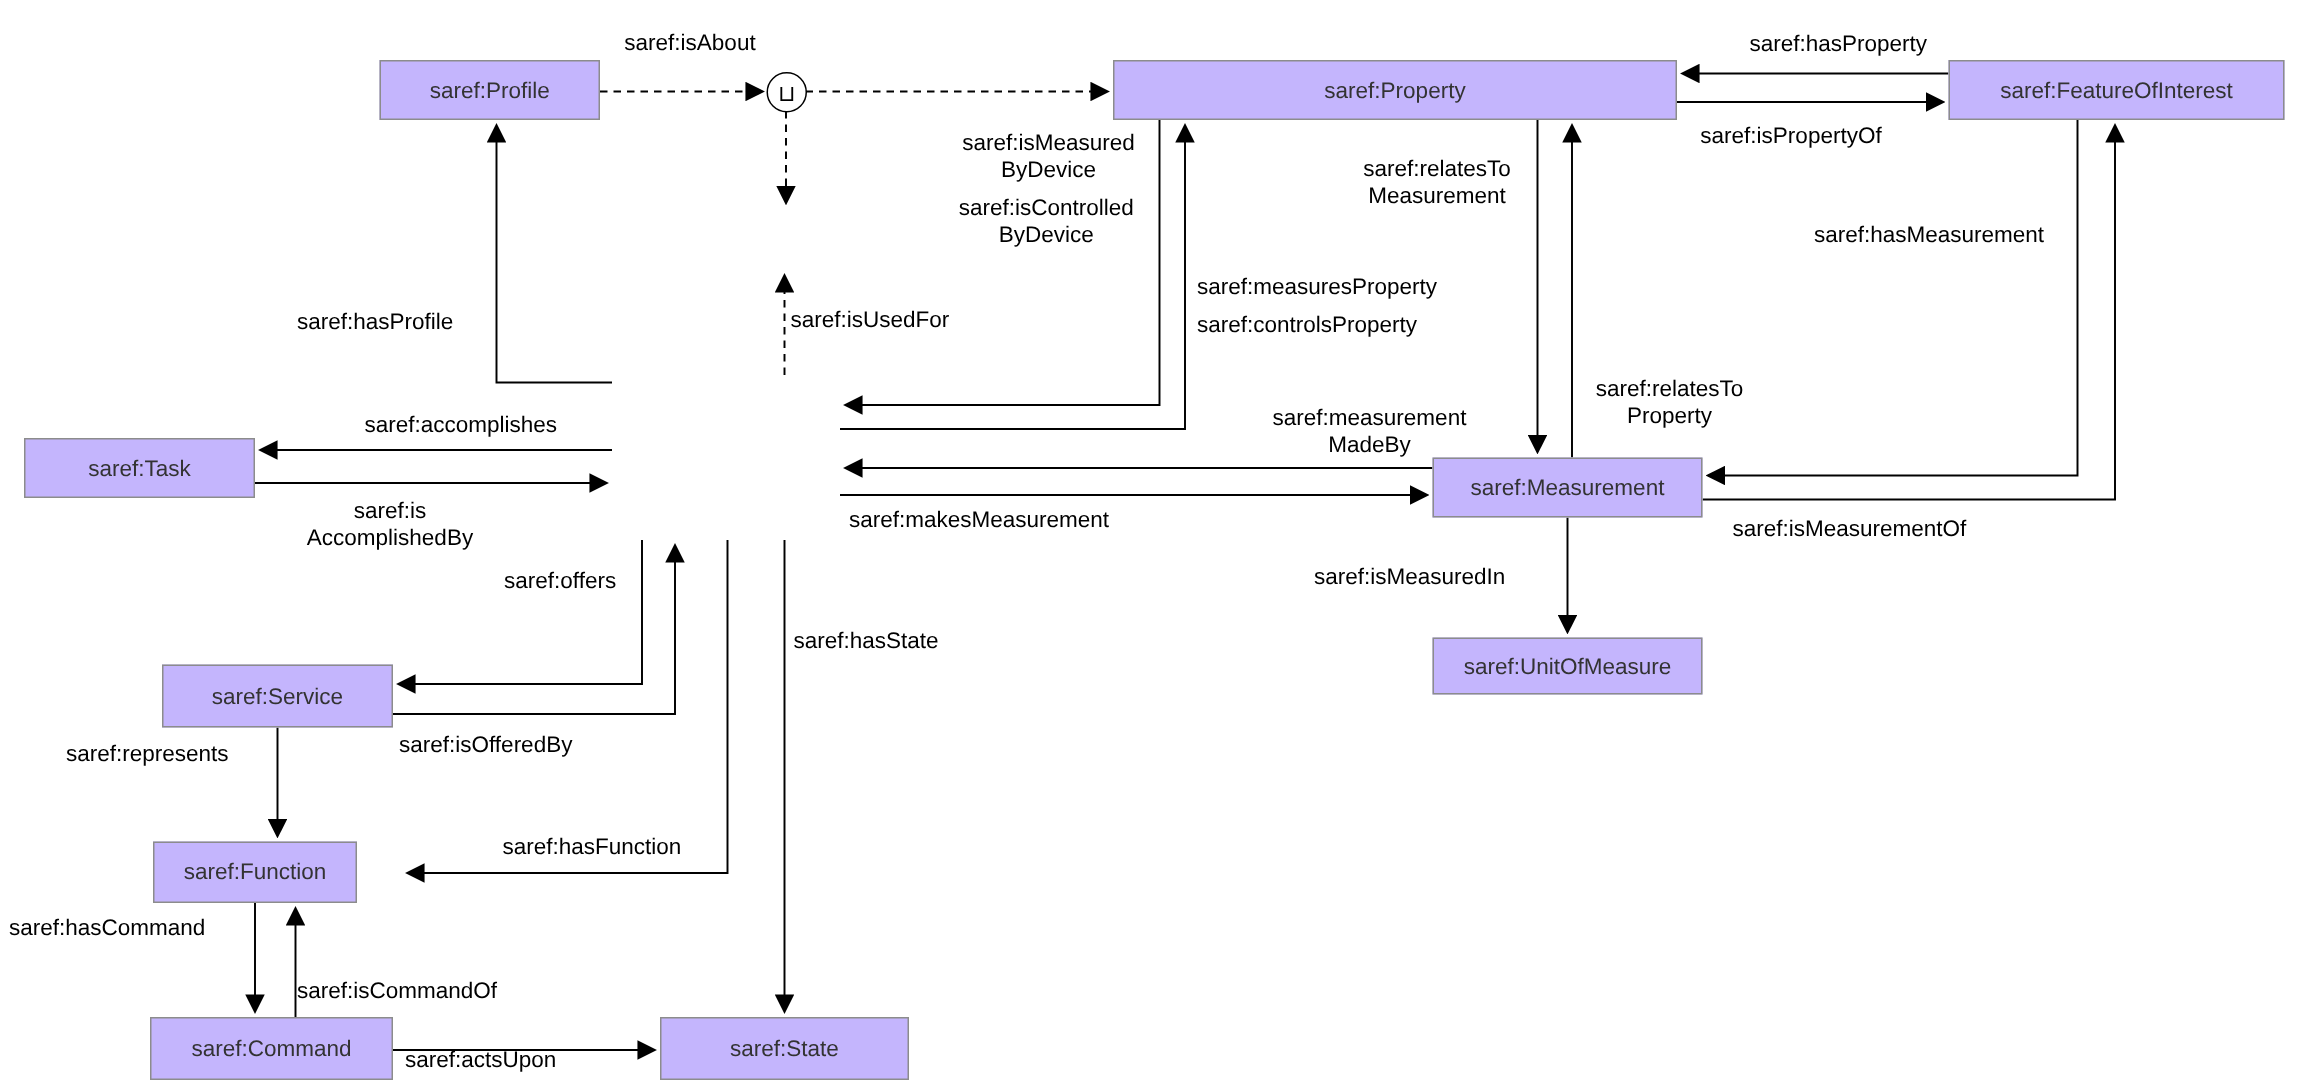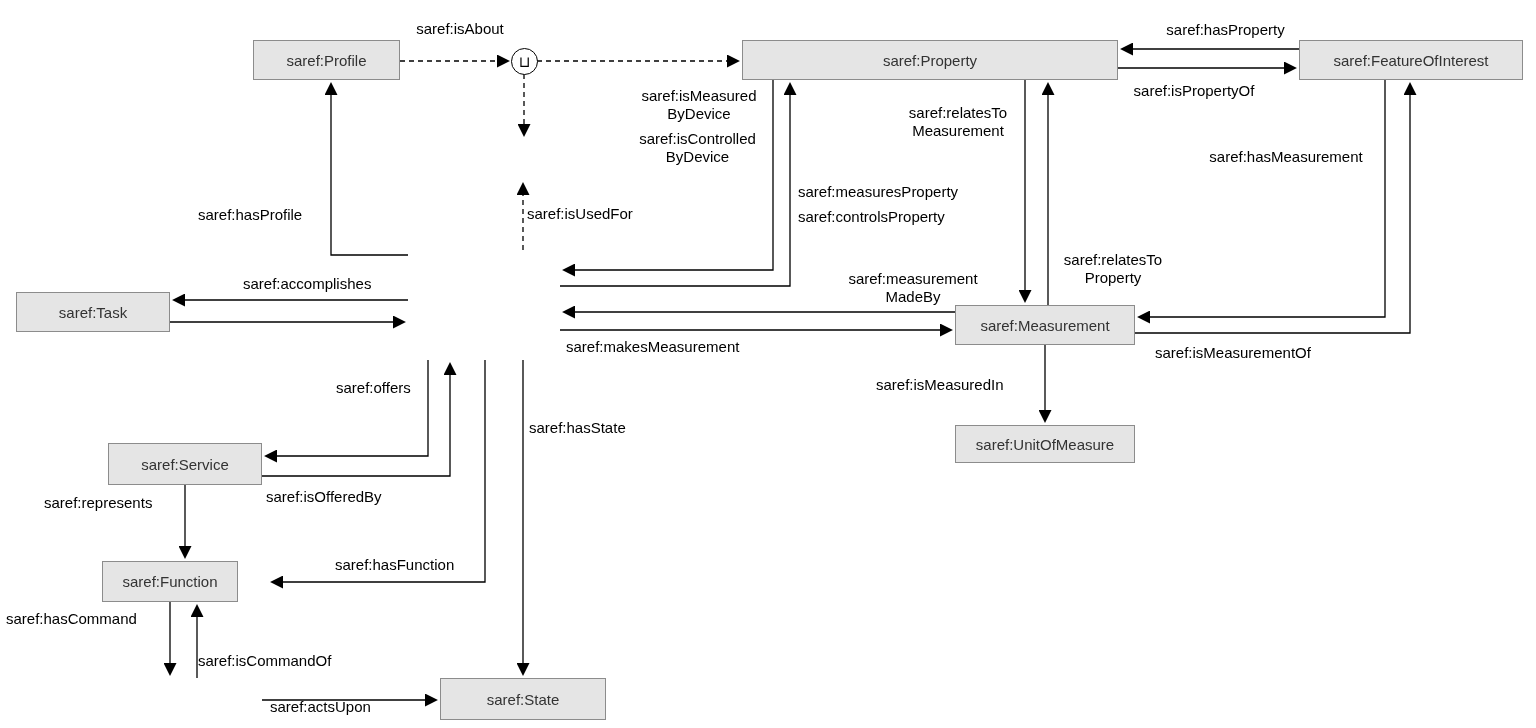--- a/index.html
+++ b/index.html
@@ -3,21 +3,21 @@
 <meta charset="utf-8">
 <style>
   html,body{margin:0;padding:0;background:#ffffff;}
   #canvas{
     position:relative;width:1536px;height:728px;background:#ffffff;overflow:hidden;
     font-family:"Liberation Sans", sans-serif;
   }
   #edges{position:absolute;left:0;top:0;width:1536px;height:728px;}
   .node{
     position:absolute;box-sizing:border-box;
-    background:#e5e5e5;border:1px solid #8c8c8c;
+    background:#c4b5fd;border:1px solid #8c8c8c;
     display:flex;align-items:center;justify-content:center;
     font-size:15px;color:#333333;text-align:center;
   }
   .elabel{
     position:absolute;font-size:15px;color:#000000;line-height:1.22;
     white-space:pre-line;
   }
   .center{text-align:center;}
   .junction{
     position:absolute;box-sizing:border-box;width:27px;height:27px;border-radius:50%;
@@ -72,20 +72,21 @@
   </svg>
 
   <div class="node" style="left:253px;top:40px;width:147px;height:40px">saref:Profile</div>
   <div class="node" style="left:742px;top:40px;width:376px;height:40px">saref:Property</div>
   <div class="node" style="left:1299px;top:40px;width:224px;height:40px">saref:FeatureOfInterest</div>
   <div class="node" style="left:16px;top:292px;width:154px;height:40px">saref:Task</div>
   <div class="node" style="left:955px;top:305px;width:180px;height:40px">saref:Measurement</div>
   <div class="node" style="left:108px;top:443px;width:154px;height:42px">saref:Service</div>
   <div class="node" style="left:955px;top:425px;width:180px;height:38px">saref:UnitOfMeasure</div>
   <div class="node" style="left:102px;top:561px;width:136px;height:41px">saref:Function</div>
+  <div class="node" style="left:100px;top:678px;width:162px;height:42px">saref:Command</div>
   <div class="node" style="left:440px;top:678px;width:166px;height:42px">saref:State</div>
 
   <div class="junction" style="left:511px;top:48px">
     <span>⊔</span>
   </div>
 
   <div class="elabel center" style="left:405px;top:20px;width:110px">saref:isAbout</div>
   <div class="elabel center" style="left:1148px;top:21px;width:155px">saref:hasProperty</div>
   <div class="elabel center" style="left:1115px;top:82px;width:158px">saref:isPropertyOf</div>
   <div class="elabel center" style="left:625px;top:87px;width:148px">saref:isMeasured
@@ -100,20 +101,22 @@
   <div class="elabel center" style="left:832px;top:270px;width:162px">saref:measurement
 MadeBy</div>
   <div class="elabel center" style="left:1053px;top:251px;width:120px">saref:relatesTo
 Property</div>
   <div class="elabel" style="left:566px;top:338px;width:220px">saref:makesMeasurement</div>
   <div class="elabel" style="left:1155px;top:344px;width:195px">saref:isMeasurementOf</div>
   <div class="elabel" style="left:876px;top:376px;width:165px">saref:isMeasuredIn</div>
   <div class="elabel" style="left:198px;top:206px;width:132px">saref:hasProfile</div>
   <div class="elabel" style="left:527px;top:205px;width:128px">saref:isUsedFor</div>
   <div class="elabel" style="left:243px;top:275px;width:162px">saref:accomplishes</div>
+  <div class="elabel center" style="left:176px;top:332px;width:168px">saref:is
+AccomplishedBy</div>
   <div class="elabel" style="left:336px;top:379px;width:95px">saref:offers</div>
   <div class="elabel" style="left:266px;top:488px;width:148px">saref:isOfferedBy</div>
   <div class="elabel" style="left:44px;top:494px;width:138px">saref:represents</div>
   <div class="elabel" style="left:335px;top:556px;width:150px">saref:hasFunction</div>
   <div class="elabel" style="left:529px;top:419px;width:125px">saref:hasState</div>
   <div class="elabel" style="left:6px;top:610px;width:162px">saref:hasCommand</div>
   <div class="elabel" style="left:198px;top:652px;width:162px">saref:isCommandOf</div>
   <div class="elabel" style="left:270px;top:698px;width:125px">saref:actsUpon</div>
 
 </div>

